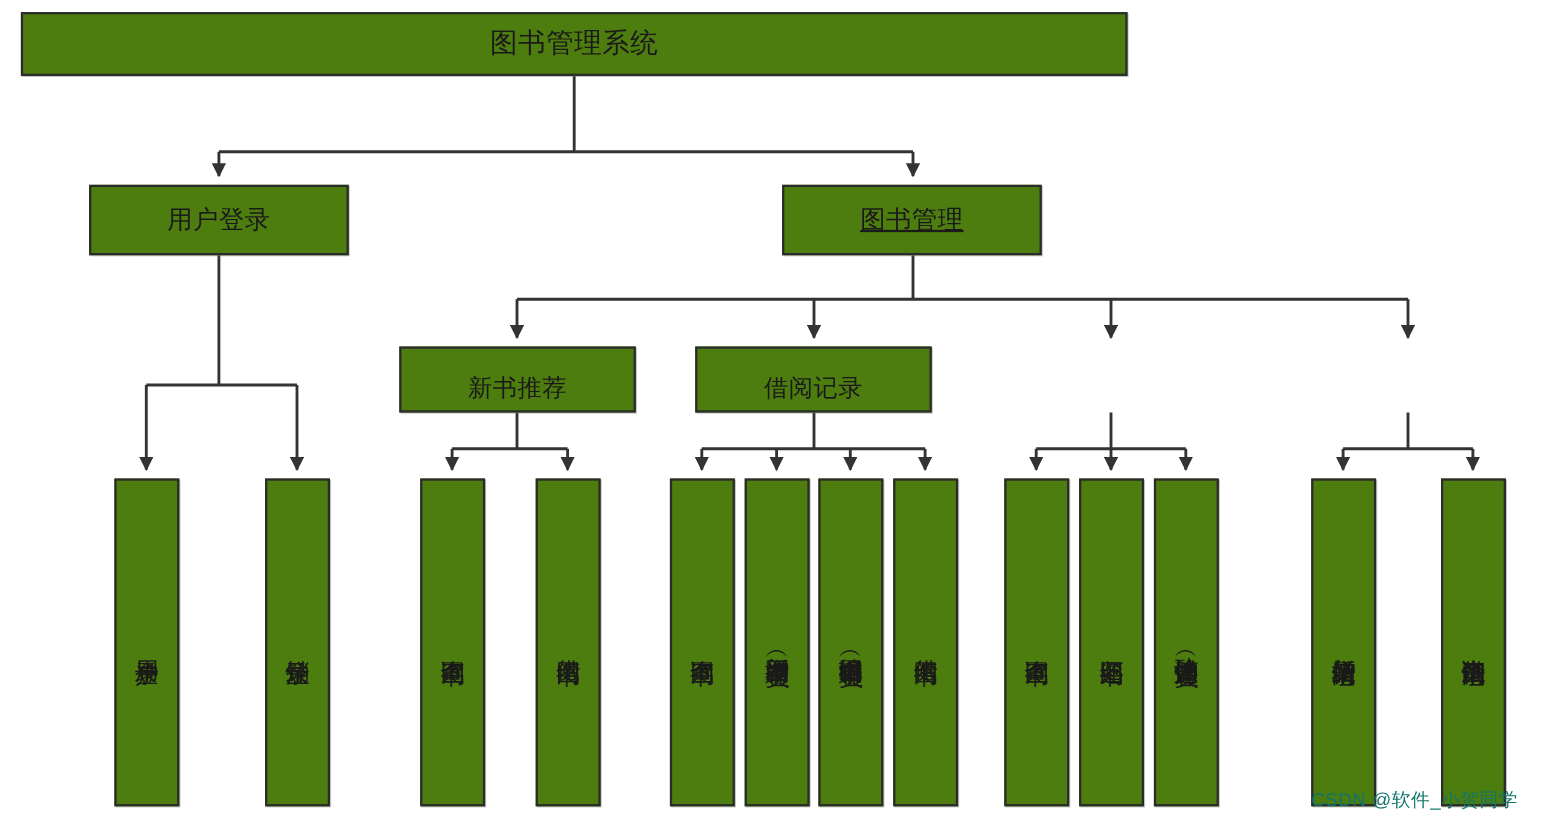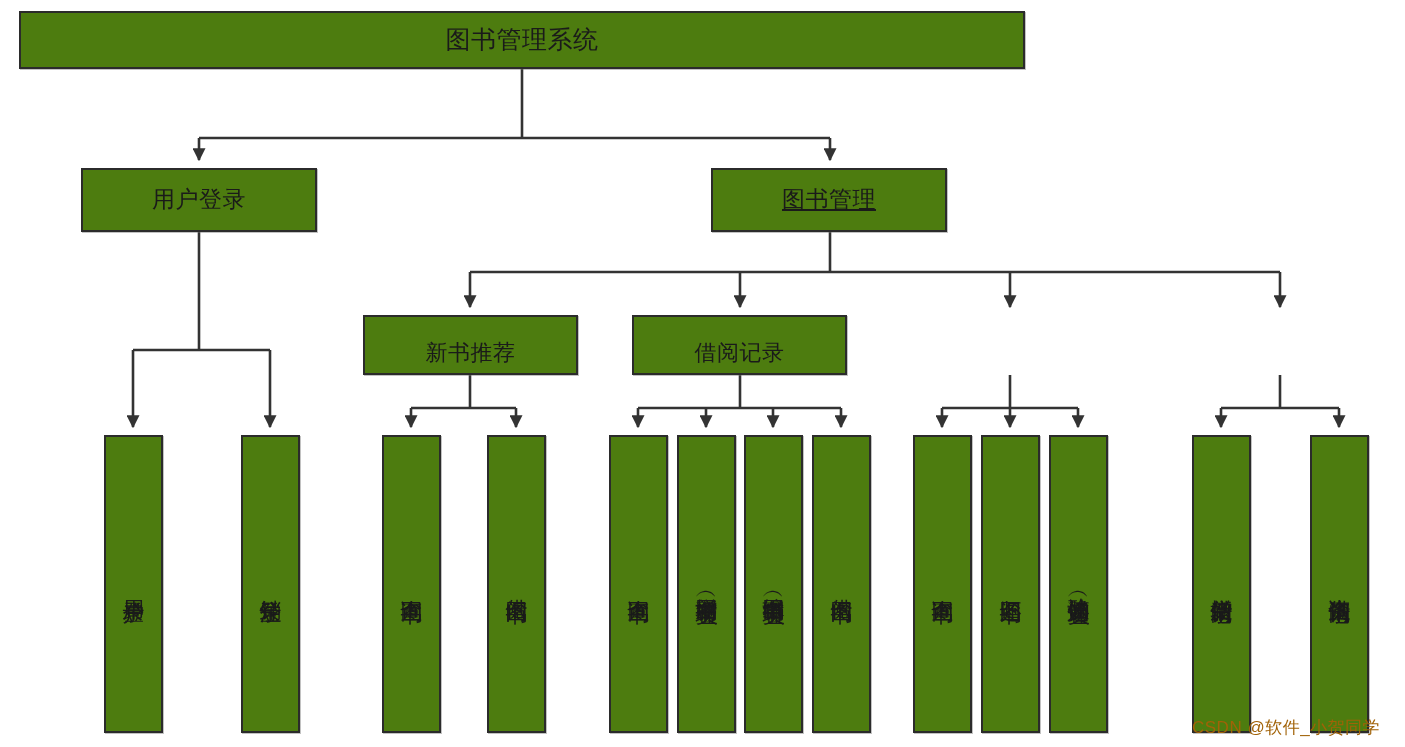--- a/index.html
+++ b/index.html
@@ -60,21 +60,21 @@
     text-orientation: upright;
     font-size: 22px;
     line-height: 1.28;
     letter-spacing: 1px;
     max-height: 100%;
     white-space: normal;
   }
   .watermark {
     position: absolute;
     font-size: 17px;
-    color: #a16207;
+    color: #0f766e;
     white-space: nowrap;
     letter-spacing: 0.5px;
     user-select: none;
   }
 </style>
 </head>
 <body>
 
 <div id="canvas">
 

